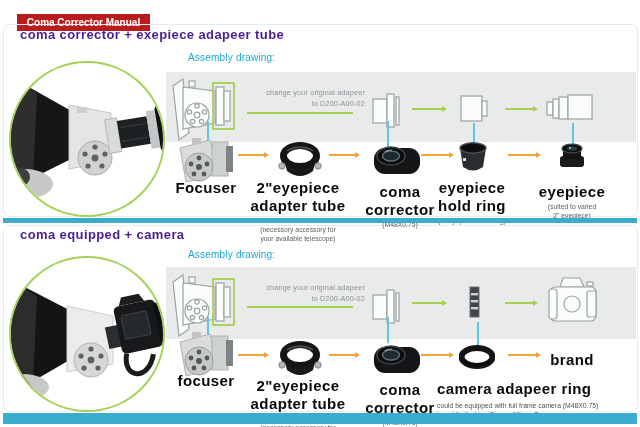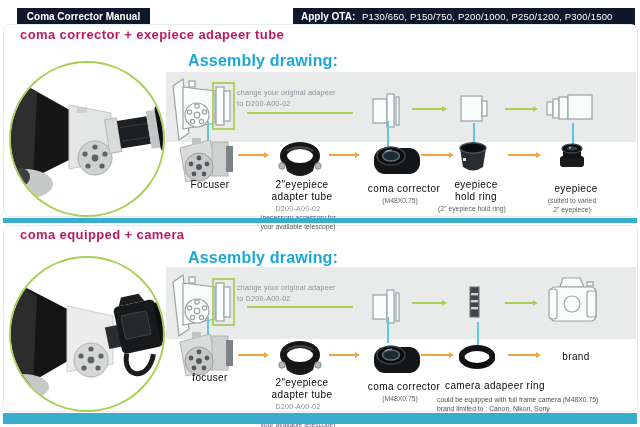--- a/index.html
+++ b/index.html
@@ -1,63 +1,59 @@
 <!DOCTYPE html>
 <html><head>
 <meta charset="utf-8">
 <style>
   html,body{margin:0;padding:0;background:#fff;}
   #app{position:relative;width:640px;height:427px;background:#fff;
        font-family:"Liberation Sans",sans-serif;overflow:hidden;}
-  .hdr-seg{position:absolute;top:8px;height:17px;background:#0f172a;color:#fff;
+  .hdr-seg{position:absolute;top:14px;height:17px;background:#b91c1c;color:#fff;
        font-weight:bold;font-size:10px;line-height:17px;white-space:nowrap;}
   .seg1{left:17px;width:133px;text-align:center;}
   .seg2{left:160px;width:128px;text-align:center;}
   .seg3{left:293px;width:342px;padding-left:8px;box-sizing:border-box;}
   .seg3 .items{font-weight:normal;font-size:9.5px;margin-left:4px;letter-spacing:.2px;}
   .card{position:absolute;left:3px;width:633px;border:1px solid #e3ecef;border-radius:7px;}
   .card1{top:24px;height:191px;}
   .card2{top:225px;height:185px;}
-  .sec-title{position:absolute;left:20px;font-size:13px;font-weight:bold;color:#be185d;letter-spacing:.4px;}
-  .asm-label{position:absolute;left:188px;font-size:16px;font-weight:bold;color:#1aa8d4;letter-spacing:.2px;}
+  .sec-title{position:absolute;left:20px;font-size:13px;font-weight:bold;color:#4c1d95;letter-spacing:.4px;}
+  .asm-label{position:absolute;left:188px;font-size:10px;font-weight:normal;color:#1aa8d4;letter-spacing:.2px;}
   .panel{position:absolute;left:166px;width:470px;background:#e9eaea;}
   .circle{position:absolute;left:9px;width:152px;height:152px;border-radius:50%;
        border:2px solid #a5d155;background:#fff;overflow:hidden;box-sizing:content-box;}
   .abs{position:absolute;}
   .note-text{position:absolute;font-size:7.2px;color:#8b9298;letter-spacing:.2px;line-height:1.55;
-       white-space:pre-line;text-align:left;}
+       white-space:pre-line;text-align:right;}
   .gline{position:absolute;height:2px;background:#a5d155;}
   .arrow{position:absolute;height:2px;background:currentColor;}
   .arrow::after{content:"";position:absolute;right:-5px;top:-2.5px;width:0;height:0;
        border-left:5px solid currentColor;border-top:3.5px solid transparent;border-bottom:3.5px solid transparent;}
   .g{color:#a5d155;}
   .o{color:#f2a33c;}
   .vline{position:absolute;width:2px;background:#5ec6e6;}
   .lblcol{position:absolute;display:flex;flex-direction:column;align-items:center;}
   .lblleft{position:absolute;display:flex;flex-direction:column;align-items:flex-start;}
-  .plabel{font-weight:normal;font-size:10px;line-height:1.2;letter-spacing:.4px;color:#0a0a0a;
-       white-space:pre-line;text-align:center;margin-left:8px;}
+  .plabel{font-weight:bold;font-size:15px;line-height:1.2;letter-spacing:.4px;color:#0a0a0a;
+       white-space:pre-line;text-align:center;}
   .pcode{font-size:7px;color:#8b9094;letter-spacing:.3px;margin-top:2px;}
   .pnote{font-size:6.8px;color:#5c6063;line-height:1.3;white-space:pre-line;text-align:center;margin-top:2px;}
   .pnote-l{font-size:6.8px;color:#4e5254;line-height:1.35;white-space:pre-line;text-align:left;margin-top:3px;}
   .tealbar{position:absolute;left:3px;width:634px;background:#3aadce;}
   svg{display:block;}
   .ld{stroke:#9aa2a4;fill:#fbfcfc;stroke-width:1.2;}
 </style>
 </head>
 <body>
 
 <div id="app">
 
   <div class="hdr-seg seg1">
     <span>Coma Corrector Manual</span>
-  </div>
-  <div class="hdr-seg seg3">
-    <span class="b">Apply OTA:</span>
-    <span class="items">P130/650, P150/750, P200/1000, P250/1200, P300/1500</span>
   </div>
 
   <div class="card card1"></div>
   <div class="card card2"></div>
 
   <div class="sec-title" style="top:27px">coma corrector + exepiece adapeer tube</div>
   <div class="asm-label" style="top:52px">Assembly drawing:</div>
   <div class="panel" style="top:72px;height:70px"></div>
 
   <div class="circle" style="top:61px">

